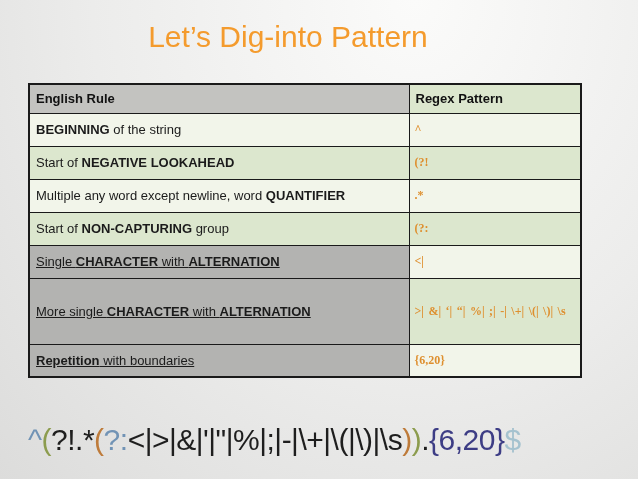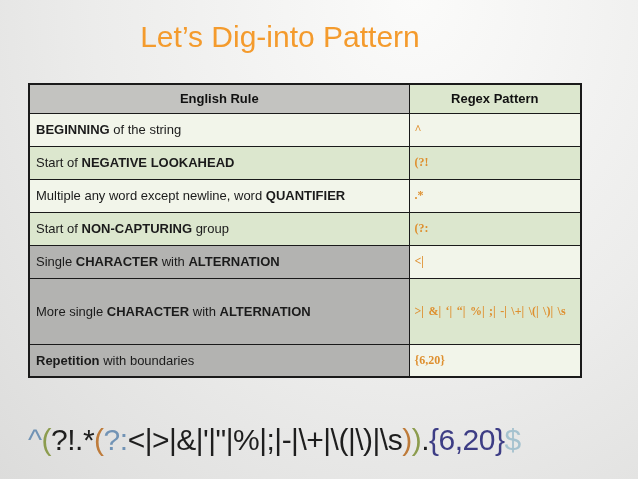--- a/index.html
+++ b/index.html
@@ -13,21 +13,21 @@
   }
   html,body{margin:0;padding:0;}
   .slide{
     position:relative;
     width:638px;height:479px;
     overflow:hidden;
     background:radial-gradient(ellipse at 65% 0%, #fbfbfa 0%, #ececeb 55%, #dcdcdb 100%);
     font-family:"Liberation Sans", sans-serif;
   }
   .title{
-    position:absolute;top:20px;left:0;width:560px;
+    position:absolute;top:20px;left:8px;width:560px;
     text-align:center;
     font-size:30px;
     color:var(--title-color);
     letter-spacing:0px;
   }
   table.regex-table{
     position:absolute;top:83px;left:28px;
     width:552px;
     border-collapse:collapse;
     border:2px solid var(--border);
@@ -36,40 +36,40 @@
   .regex-table th,.regex-table td{
     border:1px solid var(--border);
     overflow:hidden;
   }
   .regex-table col.c-rule{width:380px;}
   .regex-table col.c-pattern{width:172px;}
   .regex-table thead tr{height:29px;}
   .regex-table tbody tr{height:33px;}
   .regex-table tbody tr.tall{height:66px;margin-left:17px;}
   .regex-table th{
-    font-size:13px;font-weight:bold;text-align:center;
+    font-size:13px;font-weight:bold;text-align:left;
     padding:0 6px;color:#111;
   }
   .rule-cell{
     font-size:13px;color:#1b1b1b;
     padding:0 6px;vertical-align:middle;
   }
   .pattern-cell{
     font-family:"Liberation Serif", serif;
     font-weight:bold;
     font-size:12px;
     color:var(--pattern-text);
     padding:0 5px;vertical-align:middle;
     word-spacing:1.5px;
     line-height:2.2;
   }
   .bg-green{background:var(--bg-green);}
   .bg-cream{background:var(--bg-cream);}
   .bg-header{background:var(--bg-header);}
-  .bg-grey{background:var(--bg-grey);}
+  .bg-grey{background:var(--bg-grey);text-decoration:underline;}
   .regex-line{
     position:absolute;top:423px;left:28px;
     font-size:30px;
     letter-spacing:-0.5px;
     white-space:nowrap;
     font-family:"Liberation Sans", sans-serif;
   }
 </style>
 </head>
 <body>

